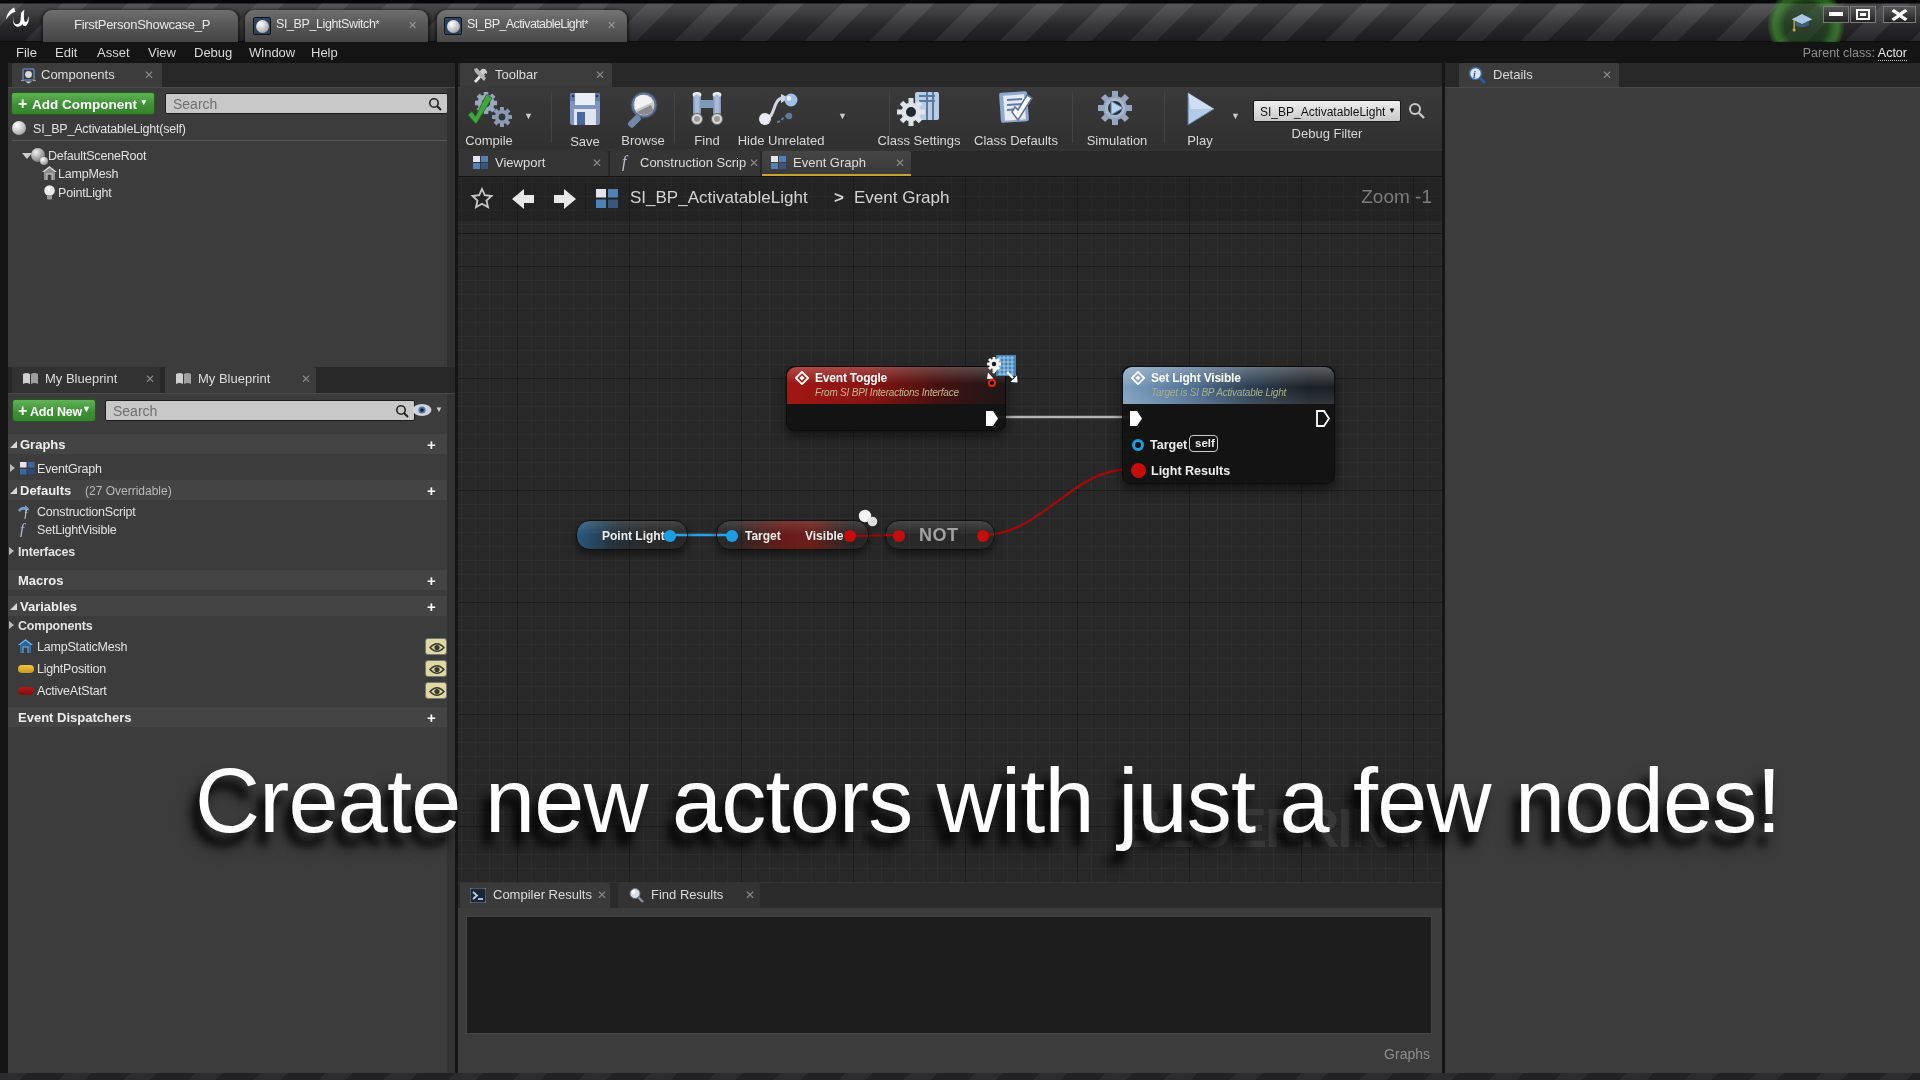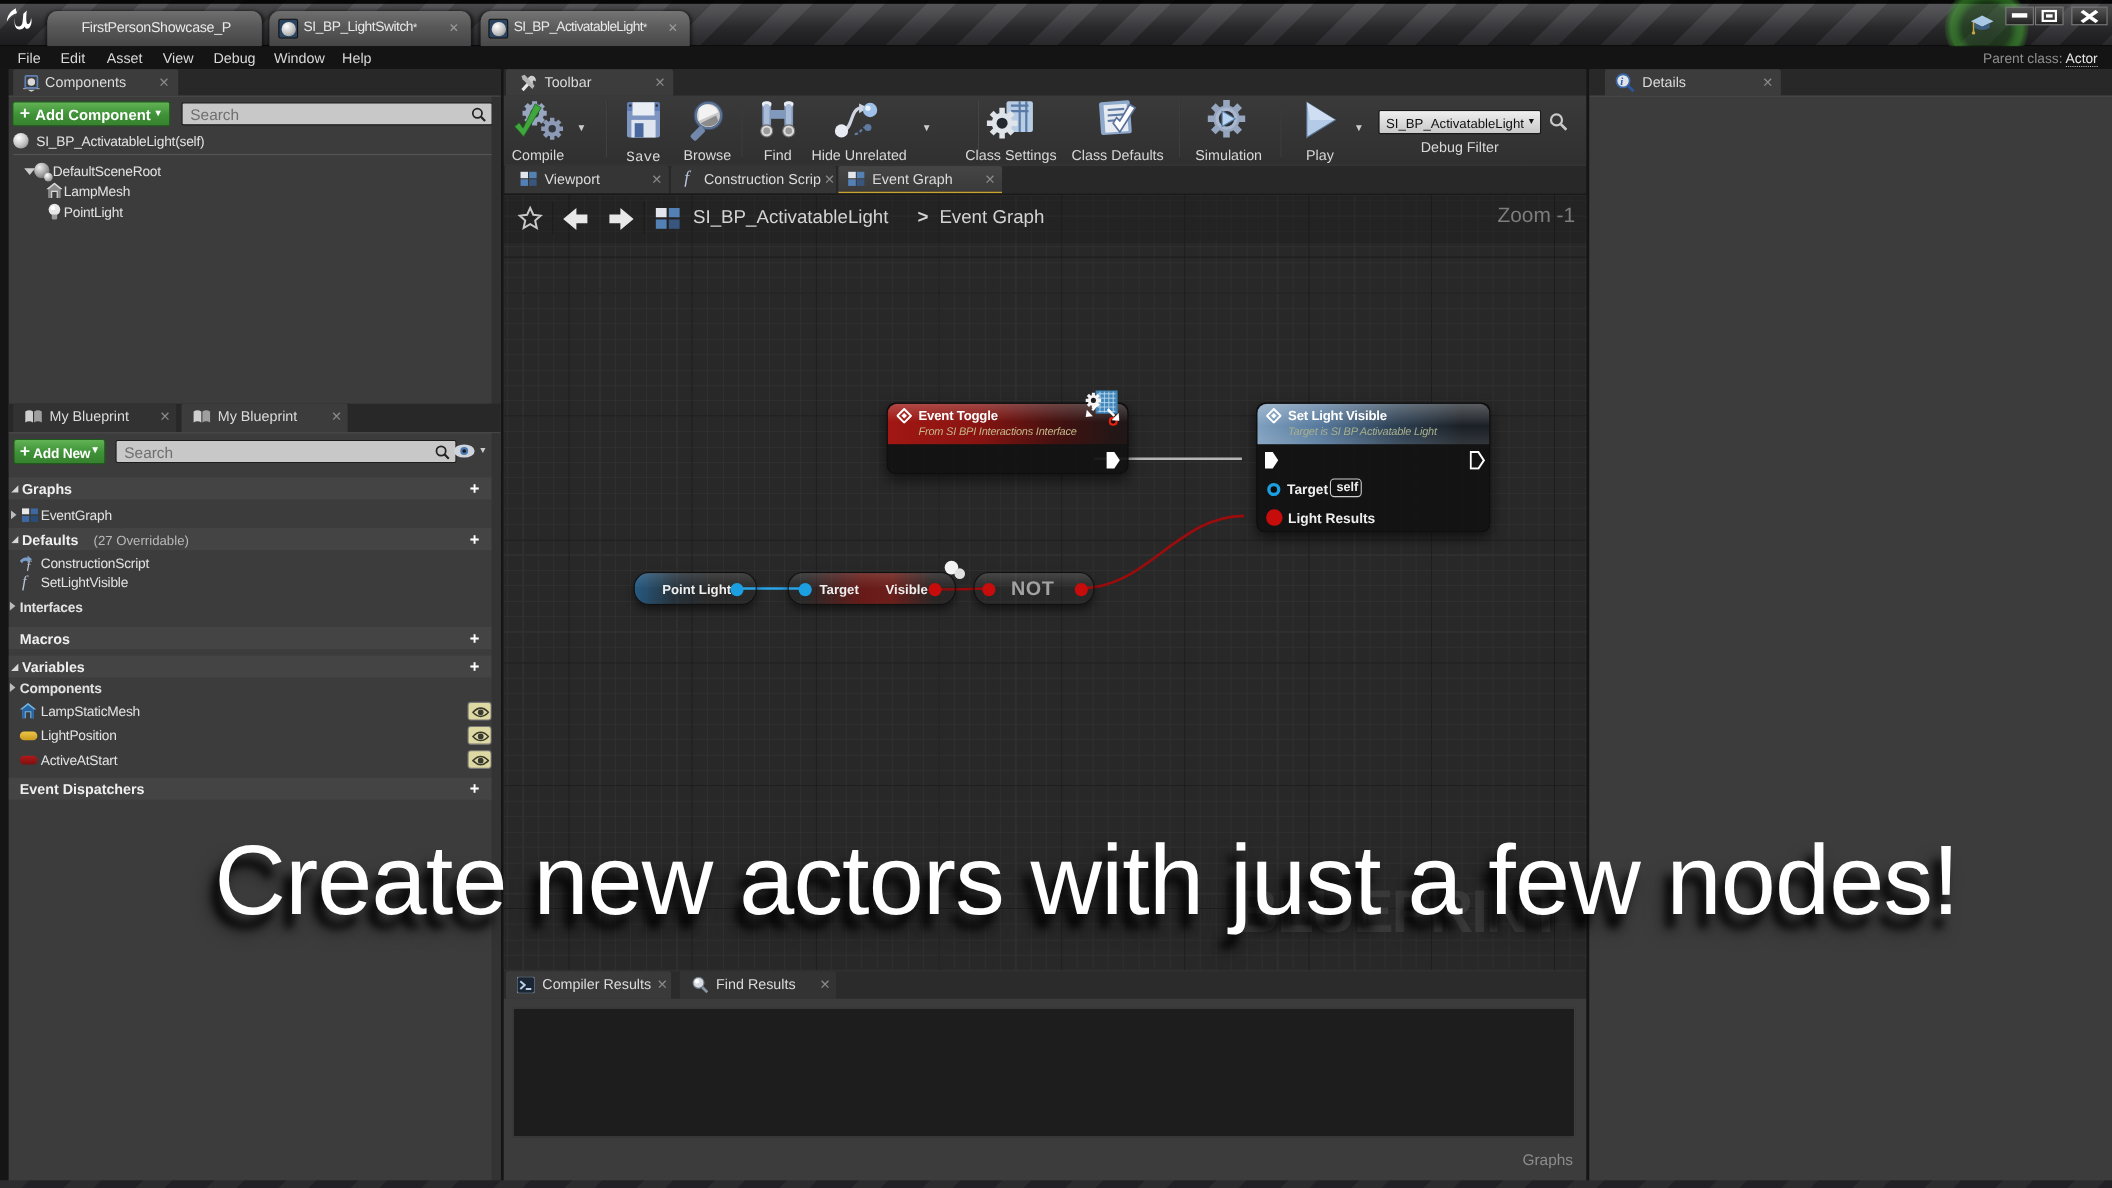--- a/index.html
+++ b/index.html
@@ -67,21 +67,21 @@
   border-top:1px solid #151515; }
 #crumbbar { position:absolute; left:0; top:0; width:984px; height:44px; background:rgba(20,20,20,.25); color:#c9c9c9; }
 
 
 #rightcol { position:absolute; left:1445px; top:63px; width:475px; height:1012px; background:#3c3c3c; }
 
 
 #caption { position:absolute; left:195px; top:750px; font-size:90px; color:#fff;
   text-shadow:-7px 13px 8px rgba(0,0,0,0.9), -8px 14px 18px rgba(0,0,0,0.45); white-space:nowrap; letter-spacing:-0.75px; }
 #watermark { position:absolute; right:22px; bottom:22px; font-size:55px; font-weight:bold; color:#3a3a3a; letter-spacing:-2px; }
-.gnode { position:absolute; background:rgba(18,18,18,.93); border-radius:8px; box-shadow:0 5px 12px rgba(0,0,0,.55); border:1px solid #0d0d0d;margin-left:20px; }
+.gnode { position:absolute; background:rgba(18,18,18,.93); border-radius:8px; box-shadow:0 5px 12px rgba(0,0,0,.55); border:1px solid #0d0d0d; }
 .ghead { position:relative; width:100%; border-radius:9px 9px 0 0; }
 .pill { position:absolute; height:30px; border-radius:14px; background-color:#232323; border:1px solid #101010; box-shadow:0 4px 8px rgba(0,0,0,.5); }
 </style>
 </head>
 <body>
 <div id="root">
   <div id="titlebar"></div>
   <svg class="abs" style="left:4px;top:6px" width="26" height="23" viewBox="0 0 26 23">
     <path d="M10.5 1.5 C6 3.5 2.5 8 2.2 13.5 C4.4 9.5 7.5 6.8 11.5 5.8 C10.6 4.2 10.4 2.8 10.5 1.5 Z" fill="#fff"></path>
     <path d="M12.5 3.5 C10.6 4.3 9.6 6 9.6 8.6 L9.6 14 C9.6 17 11.2 18.6 13.6 18.1 C15.2 17.7 16.2 16.3 16.5 14.2 L17.2 6.5 L20.4 3.6 C19.9 7.2 19.6 12.3 20.3 14.6 C20.8 16.4 22.2 16.3 23.1 14.7 C23.8 13.5 24.1 11.9 24.2 10.1 C25.2 13 24.8 16.6 22.9 18.9 C21.3 20.8 19 20.3 18.5 18 C17.3 20.2 14.6 21.4 12.4 20.5 C10 19.5 9 17.2 9.3 13.9 L9.7 8 C9.8 6 10.8 4.4 12.5 3.5 Z" fill="#fff"></path>
@@ -323,21 +323,21 @@
               </g>
               <circle cx="36" cy="27" r="7.2"></circle>
               <circle cx="36" cy="27" r="3.4" fill="#33383f"></circle>
             </g>
             <path d="M2 25 L10 34 L26 8 L20.5 4.5 L9.5 26.5 L6 21.5 Z" fill="#41a63e" stroke="#1e6a1e" stroke-width="0.8"></path>
           </svg>
           <div style="margin-top:0px">Compile</div>
         </div>
         <span class="abs" style="left:66px;top:24px;font-size:9px;color:#ccc;">▼</span>
         <div class="tsep" style="left:93px;"></div>
-        <div class="tbtn" style="left:102px;top:2px;width:50px;height:58px;font-family:Liberation Mono, monospace;">
+        <div class="tbtn" style="left:102px;top:2px;width:50px;height:58px;">
           <svg width="34" height="40" viewBox="0 0 34 40" style="margin-top:2px">
             <rect x="2" y="2" width="30" height="32" rx="2" fill="#7d95c0"></rect>
             <path d="M2 4 a2 2 0 0 1 2 -2 L30 2 a2 2 0 0 1 2 2 L32 10 L2 10 Z" fill="#5f7db2"></path>
             <rect x="7" y="2" width="20" height="12" fill="#e9edf4"></rect>
             <rect x="6" y="18" width="22" height="16" fill="#dfe5ef"></rect>
             <rect x="9" y="21" width="8" height="13" fill="#4a68a0"></rect>
             <circle cx="5" cy="5" r="1.2" fill="#333"></circle>
             <circle cx="29" cy="5" r="1.2" fill="#333"></circle>
           </svg>
           <div style="margin-top:0px">Save</div>

